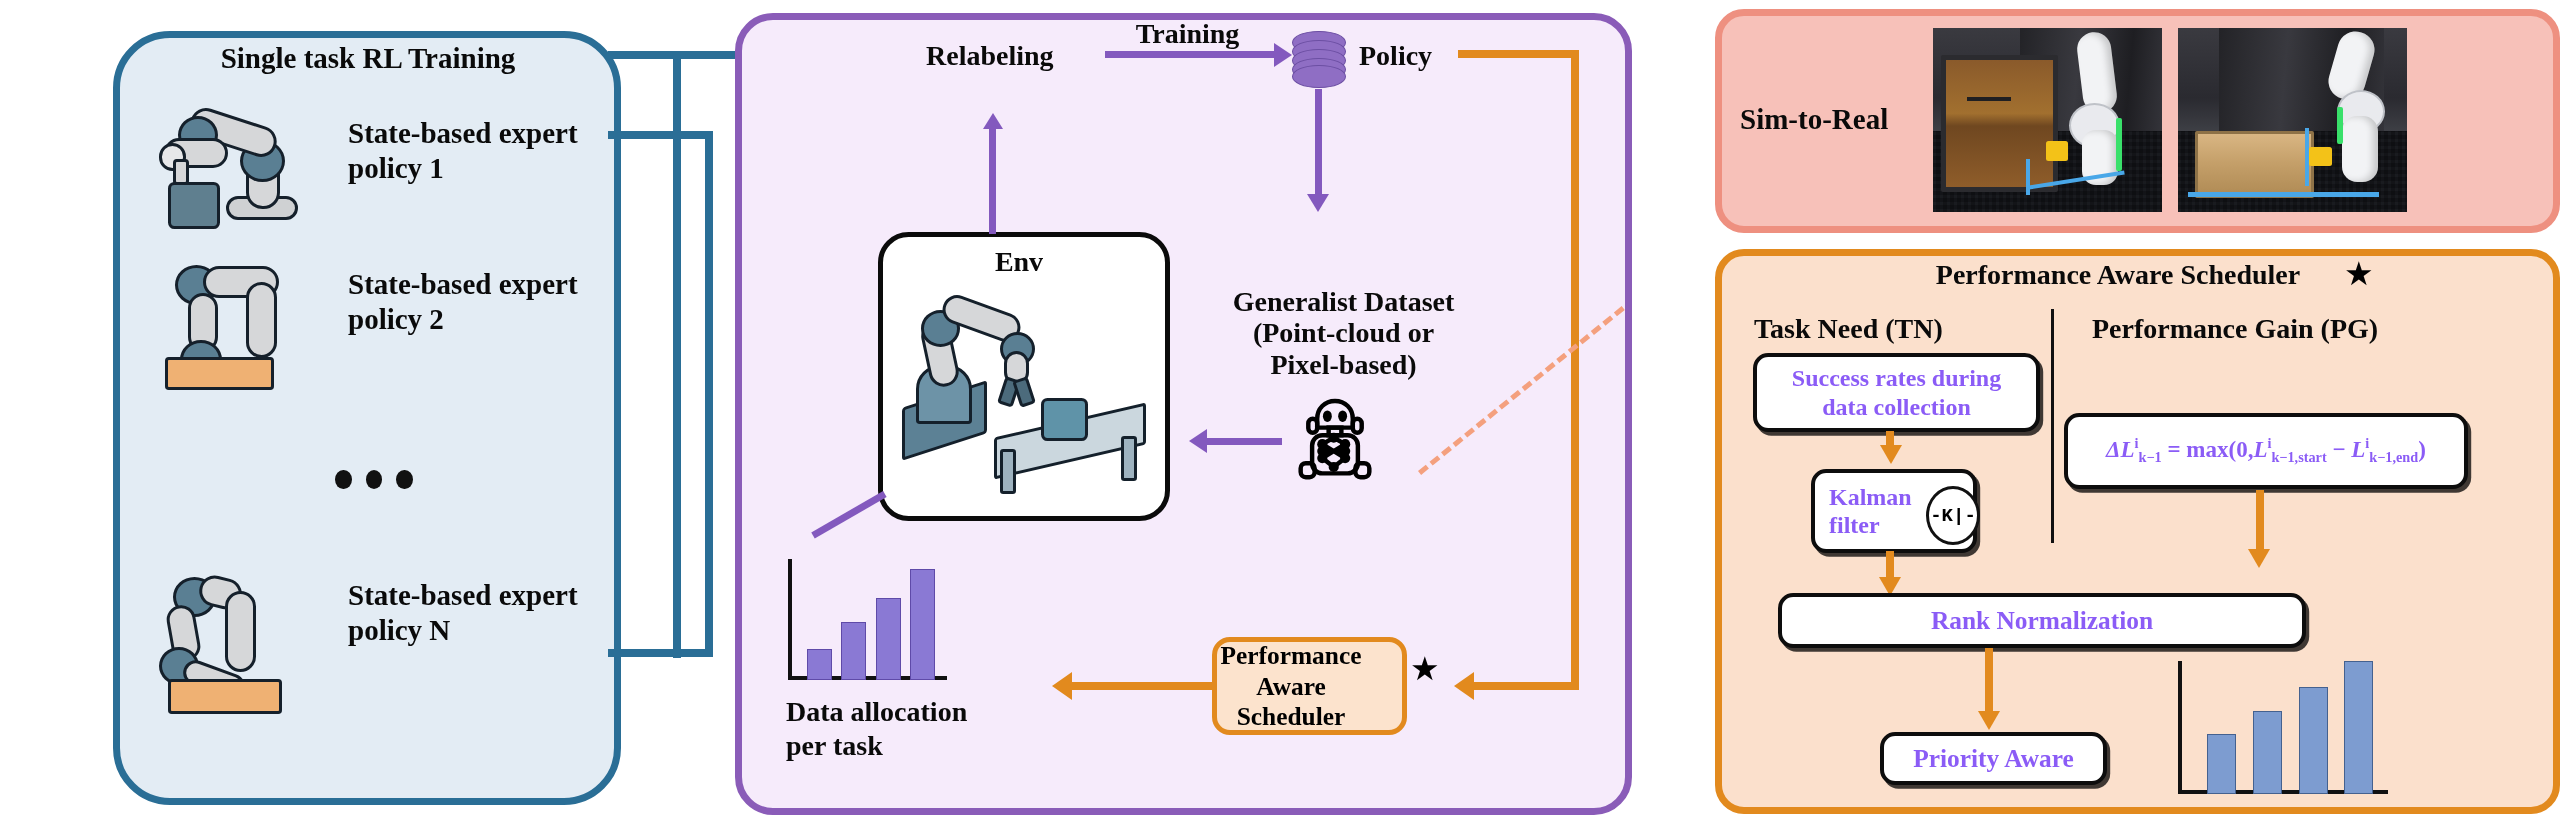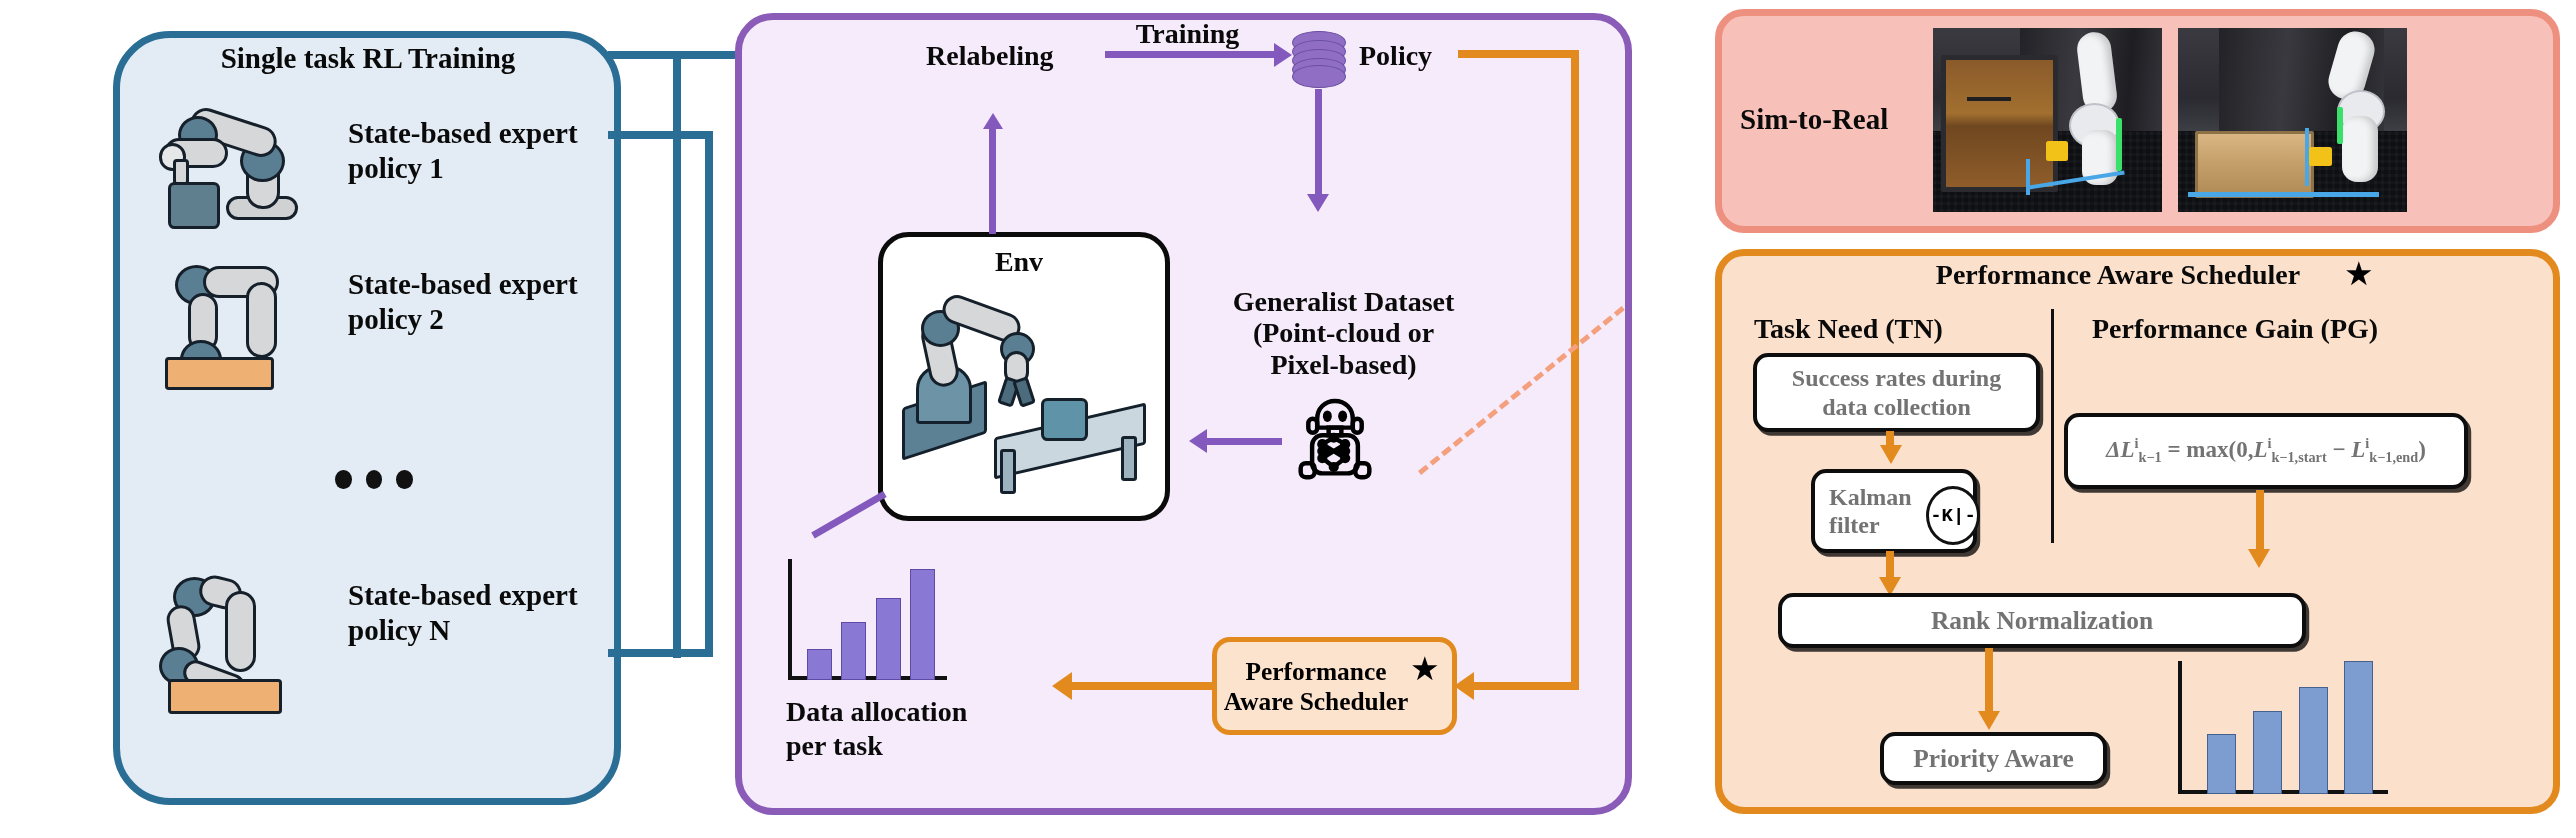--- a/index.html
+++ b/index.html
@@ -23,21 +23,21 @@
   .lbl{font-weight:bold;color:#0a0a0a;line-height:1.22;}
   .h-left{font-size:29px;}
   .h-mid{font-size:28px;}
   .h-real{font-size:29px;}
   .h-sched{font-size:28px;}
 
   
   .wbox{position:absolute;box-sizing:border-box;background:#ffffff;
         border:4.4px solid #0d0d0d;border-radius:15.2px;
         display:flex;align-items:center;justify-content:center;
-        font-weight:bold;color:#737373;text-align:center;line-height:1.18;
+        font-weight:bold;color:#8b5cf6;text-align:center;line-height:1.18;
         box-shadow:3.2px 3.8px 0 rgba(0,0,0,.75);}
   .obox{position:absolute;box-sizing:border-box;background:#FCE3CD;
         border:5.1px solid #E28A1E;border-radius:18px;
         display:flex;align-items:center;justify-content:center;
         font-weight:bold;color:#000;text-align:center;line-height:1.2;}
 
   
   .ln{position:absolute;}
   .blue{background:#2A6E96;}
   .purple{background:#8359BE;}
@@ -246,21 +246,21 @@
   <div class="bar bar-p" style="left:53px;width:25.4px;height:58px;"></div>
   <div class="bar bar-p" style="left:88px;width:25.4px;height:82px;"></div>
   <div class="bar bar-p" style="left:122px;width:25.4px;height:111px;"></div>
 </div>
 
 <div class="abs" style="left:813px;top:532px;width:83px;height:7px;background:#8359BE;transform:rotate(-30deg);transform-origin:0 50%;"></div>
 
 <div class="abs lbl h-mid" style="left:786px;top:695px;width:267px;white-space:pre-line;">Data allocation
 per task</div>
 
-<div class="obox" style="left:1212px;top:637px;width:245px;height:98px;">
+<div class="obox" style="left:1212px;top:637px;width:195px;height:98px;">
   <span style="font-size:25.4px;white-space:pre-line;padding-right:37px;">Performance
 Aware Scheduler</span>
 </div>
 <div class="abs star" style="left:1410px;top:653px;">★</div>
 
 <div class="ln orange abs" style="left:1458px;top:50px;width:121px;height:7.6px;"></div>
 <div class="ln orange abs" style="left:1571px;top:50px;width:7.6px;height:636px;"></div>
 <div class="ln orange abs" style="left:1472px;top:682px;width:107px;height:7.6px;"></div>
 <div class="arw arw-l-or abs" style="left:1454px;top:672px;"></div>
 

